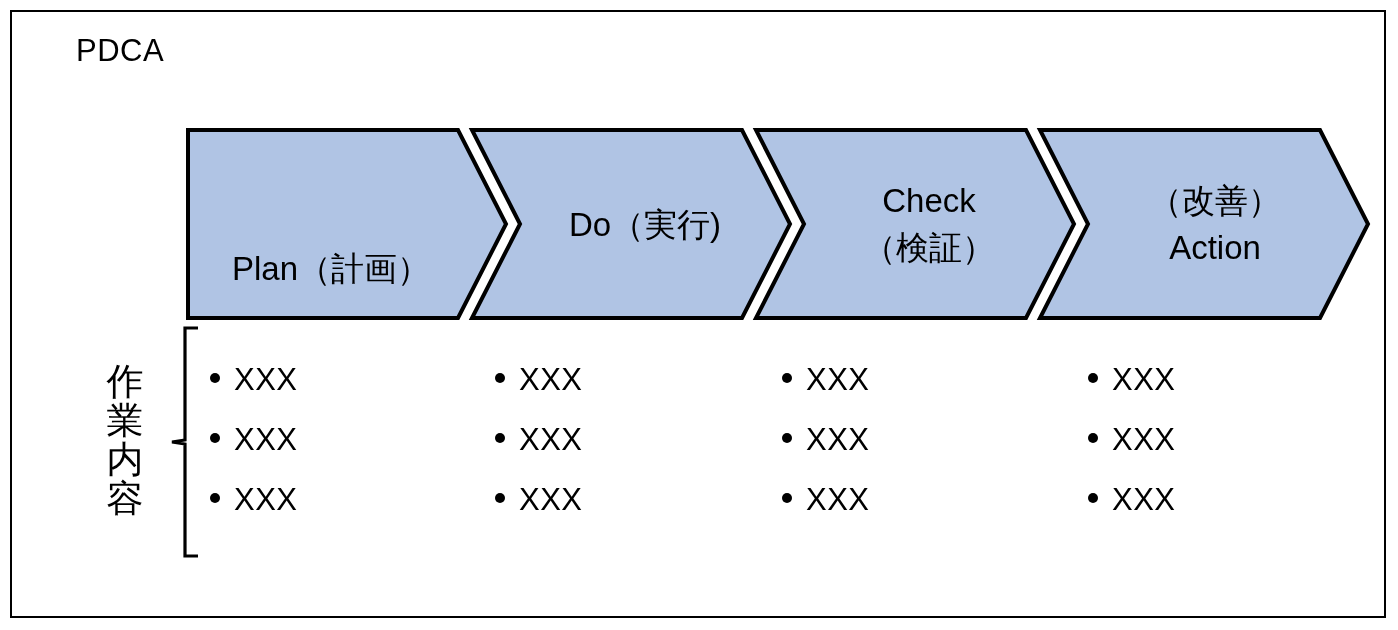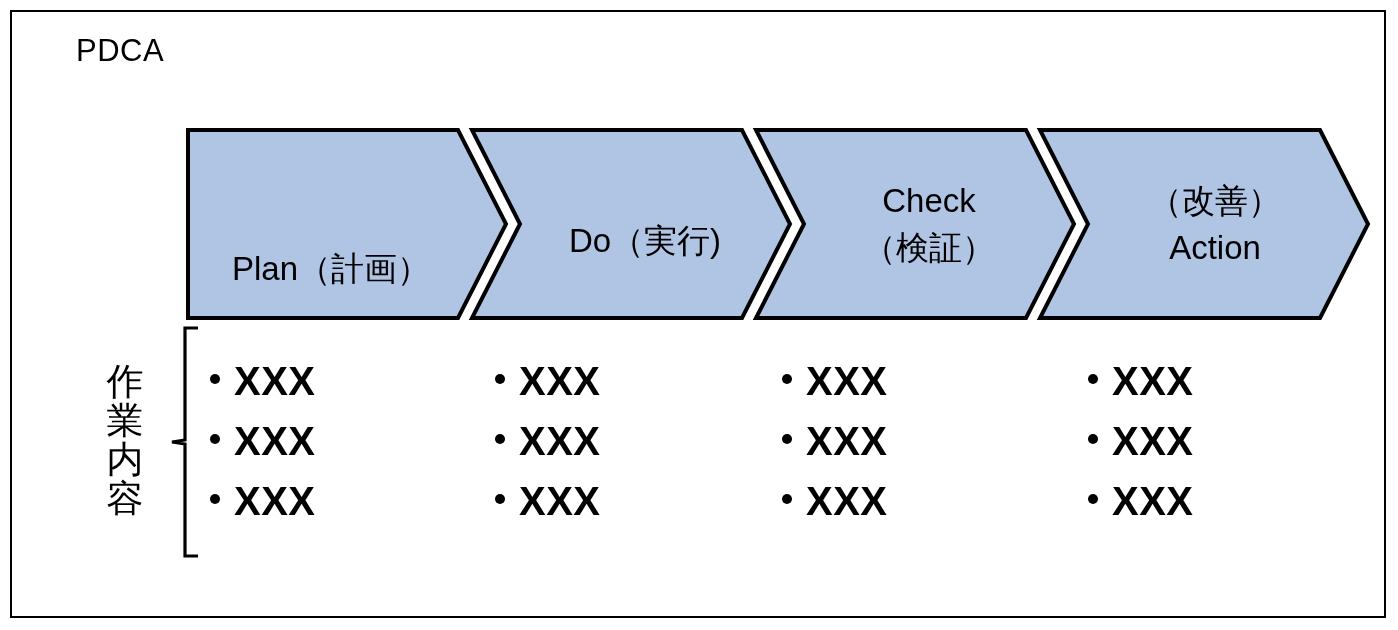--- a/index.html
+++ b/index.html
@@ -102,25 +102,24 @@
     height: 180px;
   }
   .bullet-col {
     position: absolute;
     top: 0;
     width: 240px;
   }
   .bullet-item {
     position: relative;
     height: 60px;
-    font-size: 40px;
+    font-size: 31px;
     line-height: 60px;
     color: #000000;
     white-space: nowrap;
-    font-weight: bold;
   }
   .bullet-dot {
     display: inline-block;
     width: 10px;
     height: 10px;
     border-radius: 50%;
     background: #000000;
     vertical-align: middle;
     margin-right: 14px;
     position: relative;
@@ -150,21 +149,21 @@
     </div>
     <div class="chevron-label" style="left:186px; width:290px;margin-top:44px;">
       <span>Plan（計画）</span>
     </div>
 
     <div class="chevron" style="left:470px;">
       <svg width="325" height="192" viewBox="0 0 325 192">
         <polygon points="2,2 272,2 320,96 272,190 2,190 50,96" fill="#b0c4e4" stroke="#000000" stroke-width="4" stroke-linejoin="miter"></polygon>
       </svg>
     </div>
-    <div class="chevron-label" style="left:520px; width:250px;margin-top:16px;">
+    <div class="chevron-label" style="left:520px; width:250px;">
       <span>Do（実行)</span>
     </div>
 
     <div class="chevron" style="left:754px;">
       <svg width="325" height="192" viewBox="0 0 325 192">
         <polygon points="2,2 272,2 320,96 272,190 2,190 50,96" fill="#b0c4e4" stroke="#000000" stroke-width="4" stroke-linejoin="miter"></polygon>
       </svg>
     </div>
     <div class="chevron-label" style="left:804px; width:250px;text-align:right;">
       <span>Check</span>

